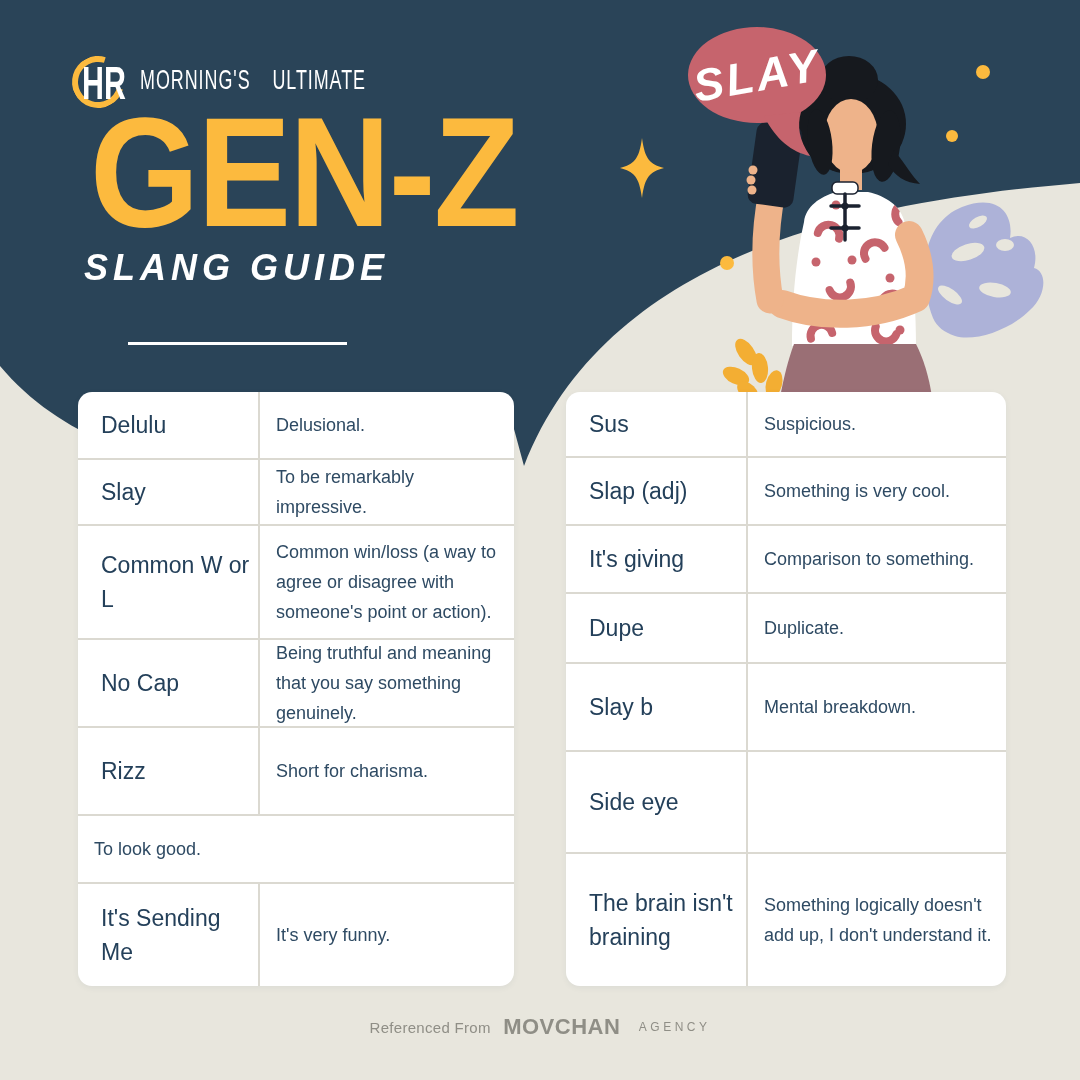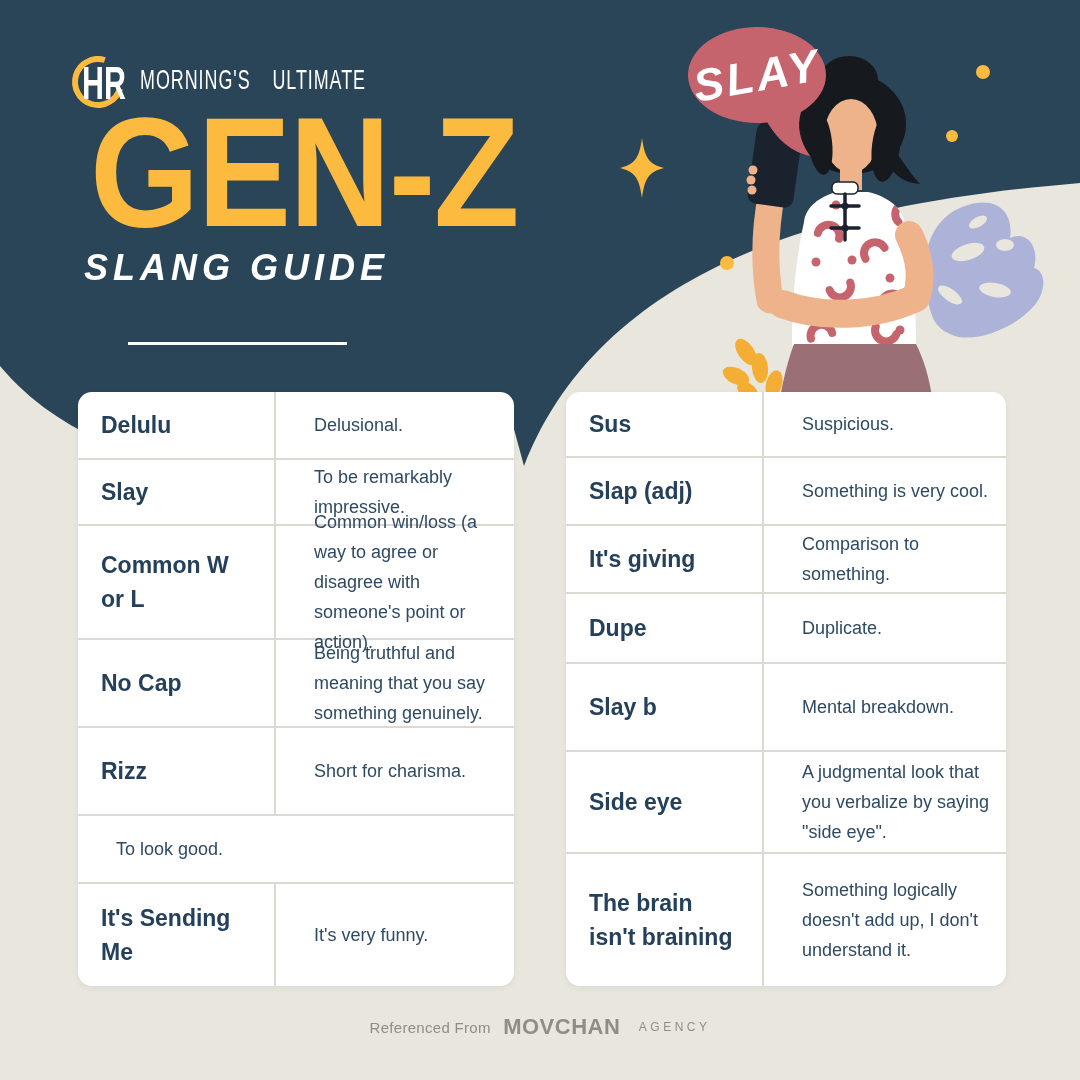--- a/index.html
+++ b/index.html
@@ -23,23 +23,23 @@
             font-style:italic;letter-spacing:5px;line-height:1;white-space:nowrap;}
   .rule{position:absolute;left:128px;top:342px;width:219px;height:3px;background:#ffffff;}
 
   
   .slang-table{position:absolute;top:392px;background:#ffffff;border-radius:14px;overflow:hidden;z-index:2;
                box-shadow:0 2px 6px rgba(40,60,80,.06);}
   .slang-table.left{left:78px;width:436px;}
   .slang-table.right{left:566px;width:440px;}
   .row{display:flex;border-bottom:2px solid #dbd9d1;}
   .row:last-child{border-bottom:none;}
-  .term{width:155px;flex:0 0 155px;border-right:2px solid #dbd9d1;padding-left:23px;padding-right:18px;
-        display:flex;align-items:center;font-weight:bold;font-size:23px;color:#24405a;line-height:1.5;}
-  .def{flex:1;padding:6px 6px 6px 38px;display:flex;align-items:center;
+  .term{width:155px;flex:0 0 155px;border-right:2px solid #dbd9d1;padding-left:23px;padding-right:2px;
+        display:flex;align-items:center;font-weight:normal;font-size:23px;color:#24405a;line-height:1.5;}
+  .def{flex:1;padding:6px 6px 6px 16px;display:flex;align-items:center;
        font-size:18px;color:#2e4a63;line-height:30px;}
 
   
   .footer{position:absolute;left:0;top:1014px;width:1080px;text-align:center;color:#8f8e86;z-index:2;white-space:nowrap;}
   .footer .ref{font-size:15px;letter-spacing:.3px;vertical-align:middle;}
   .footer .agency{font-size:22px;font-weight:bold;letter-spacing:.5px;vertical-align:middle;margin-left:8px;text-align:center;}
   .footer .agency-suffix{font-size:12px;letter-spacing:3.5px;vertical-align:middle;margin-left:14px;text-align:right;}
 </style>
 </head>
 <body>
@@ -197,21 +197,20 @@
     <div class="row" style="height:68px">
       <div class="term">Dupe</div>
       <div class="def">Duplicate.</div>
     </div>
     <div class="row" style="height:86px">
       <div class="term">Slay b</div>
       <div class="def">Mental breakdown.</div>
     </div>
     <div class="row" style="height:100px">
       <div class="term">Side eye</div>
-      <div class="def">A judgmental look that you verbalize by saying "side eye".</div>
     </div>
     <div class="row" style="height:132px">
       <div class="term">The brain isn't braining</div>
       <div class="def">Something logically doesn't add up, I don't understand it.</div>
     </div>
   </div>
 
   <div class="footer">
     <span class="ref">Referenced From</span>
     <span class="agency">MOVCHAN</span>

